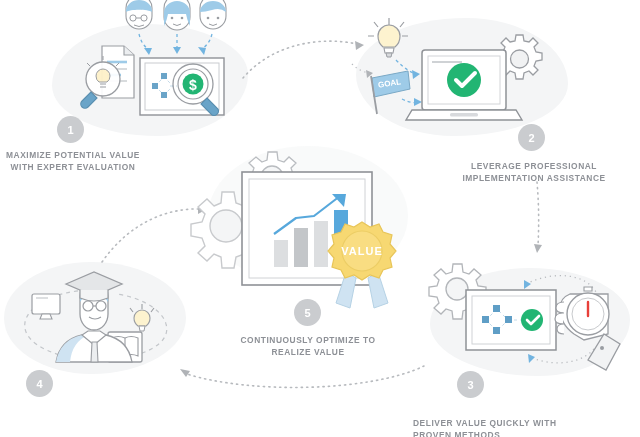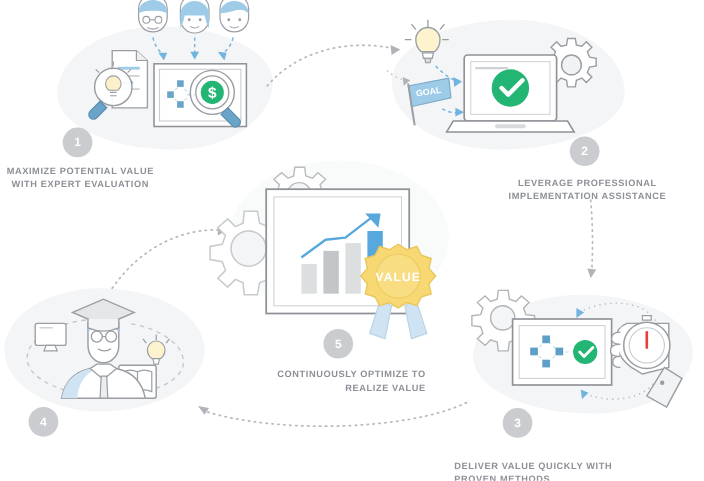--- a/index.html
+++ b/index.html
@@ -294,15 +294,15 @@
 
   <div class="num-badge" style="left:57px;top:116px;">1</div>
   <div class="num-badge" style="left:518px;top:124px;">2</div>
   <div class="num-badge" style="left:457px;top:371px;">3</div>
   <div class="num-badge" style="left:26px;top:370px;">4</div>
   <div class="num-badge" style="left:294px;top:299px;">5</div>
 
   <div class="step-label c-center" style="left:451px;top:161px;width:166px;">LEVERAGE PROFESSIONAL IMPLEMENTATION ASSISTANCE</div>
   <div class="step-label c-center" style="left:6px;top:150px;width:134px;">MAXIMIZE POTENTIAL VALUE WITH EXPERT EVALUATION</div>
   <div class="step-label" style="left:413px;top:418px;width:170px;">DELIVER VALUE QUICKLY WITH PROVEN METHODS</div>
-  <div class="step-label c-center" style="left:229px;top:335px;width:158px;text-align:right;">CONTINUOUSLY OPTIMIZE TO REALIZE VALUE</div>
+  <div class="step-label c-center" style="left:229px;top:335px;width:158px;">CONTINUOUSLY OPTIMIZE TO REALIZE VALUE</div>
 
 </div>
 
 </body></html>

